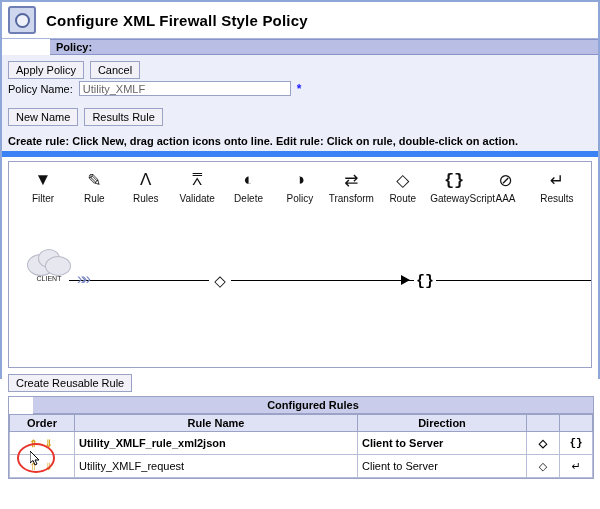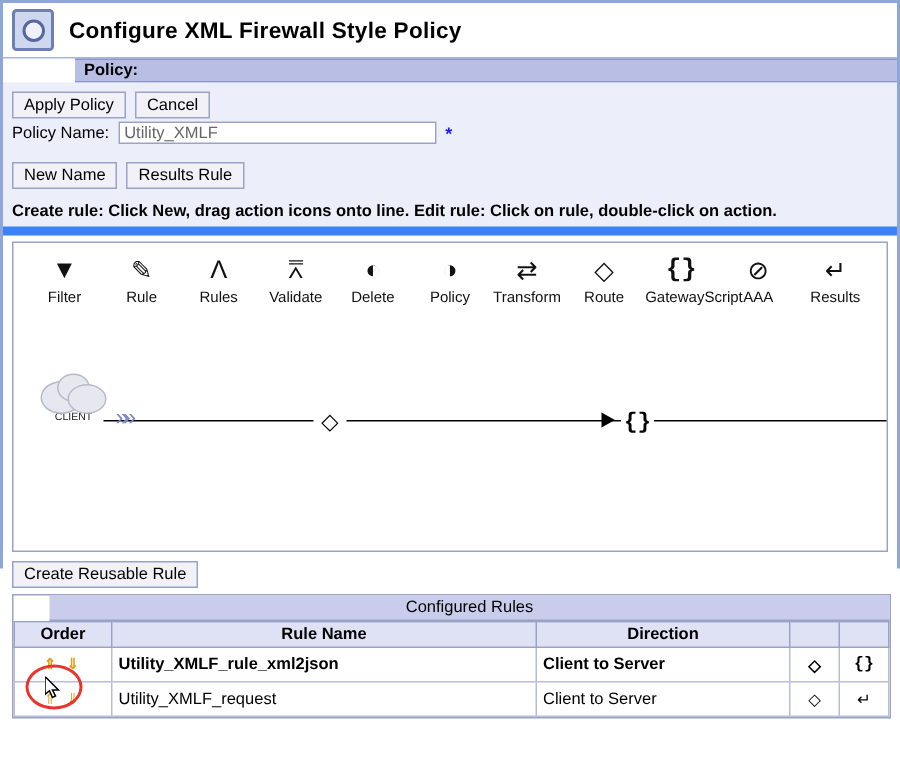--- a/index.html
+++ b/index.html
@@ -174,21 +174,21 @@
   .table{
     margin:0 6px;
     border:1px solid #9aa3c6;
     border-collapse:collapse;
     width:586px;
     box-sizing:border-box;
   }
   .tbl-title{
     background:#c9cdeb;
     text-align:center;
-    font-weight:normal;
+    font-weight:bold;
     font-size:11px;
     padding:2px;
     border-bottom:1px solid #9aa3c6;
     margin-left:24px;
   }
   table.grid{
     border-collapse:collapse;
     width:100%;
     font-size:11px;
   }

